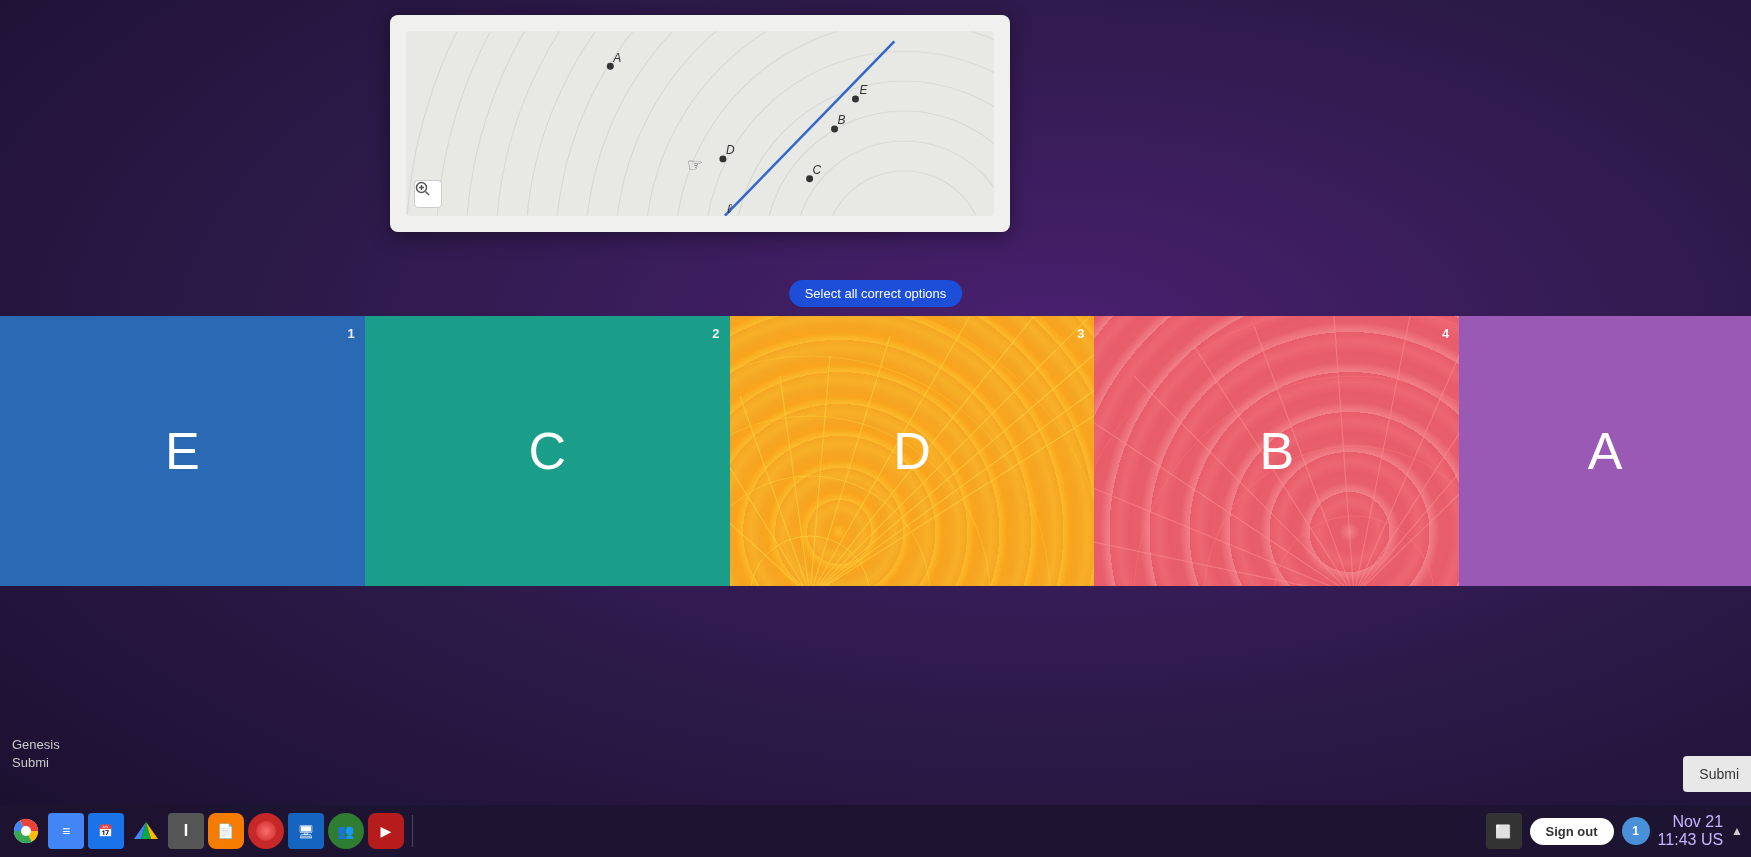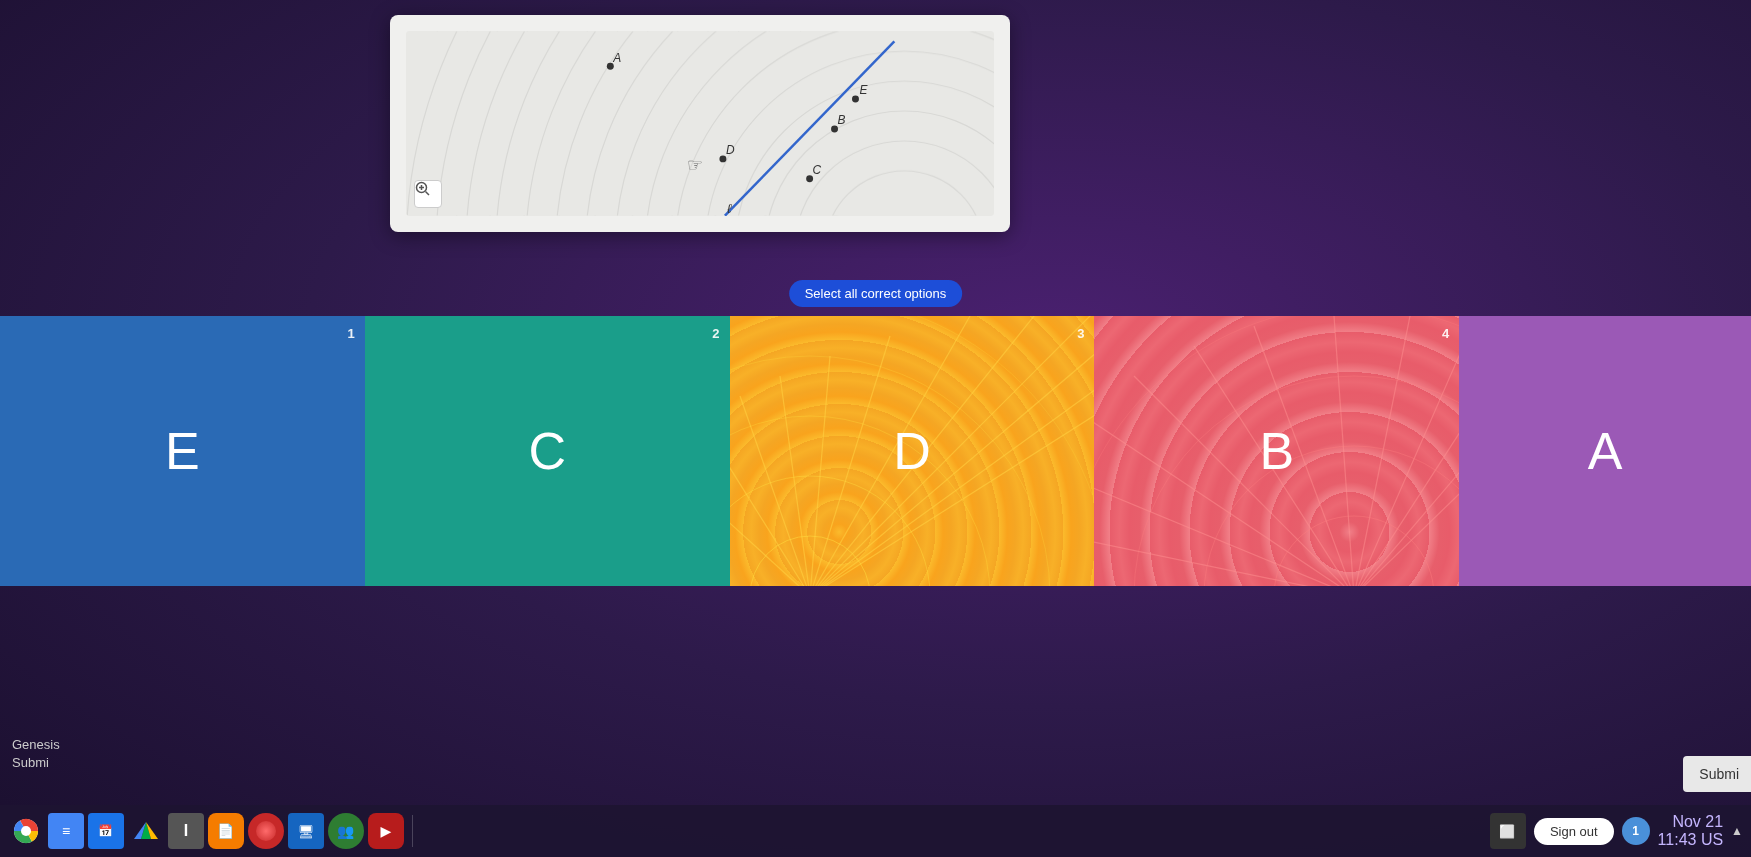--- a/index.html
+++ b/index.html
@@ -223,21 +223,21 @@
     }
 
     .sign-out-btn {
       background: #fff;
       color: #333;
       border: none;
       border-radius: 20px;
       padding: 6px 16px;
       font-size: 13px;
       cursor: pointer;
-      font-weight: 400;
+      font-weight: 700;
     }
 
     .taskbar-circle {
       width: 28px;
       height: 28px;
       border-radius: 50%;
       background: #4a90d9;
       color: #fff;
       display: flex;
       align-items: center;

